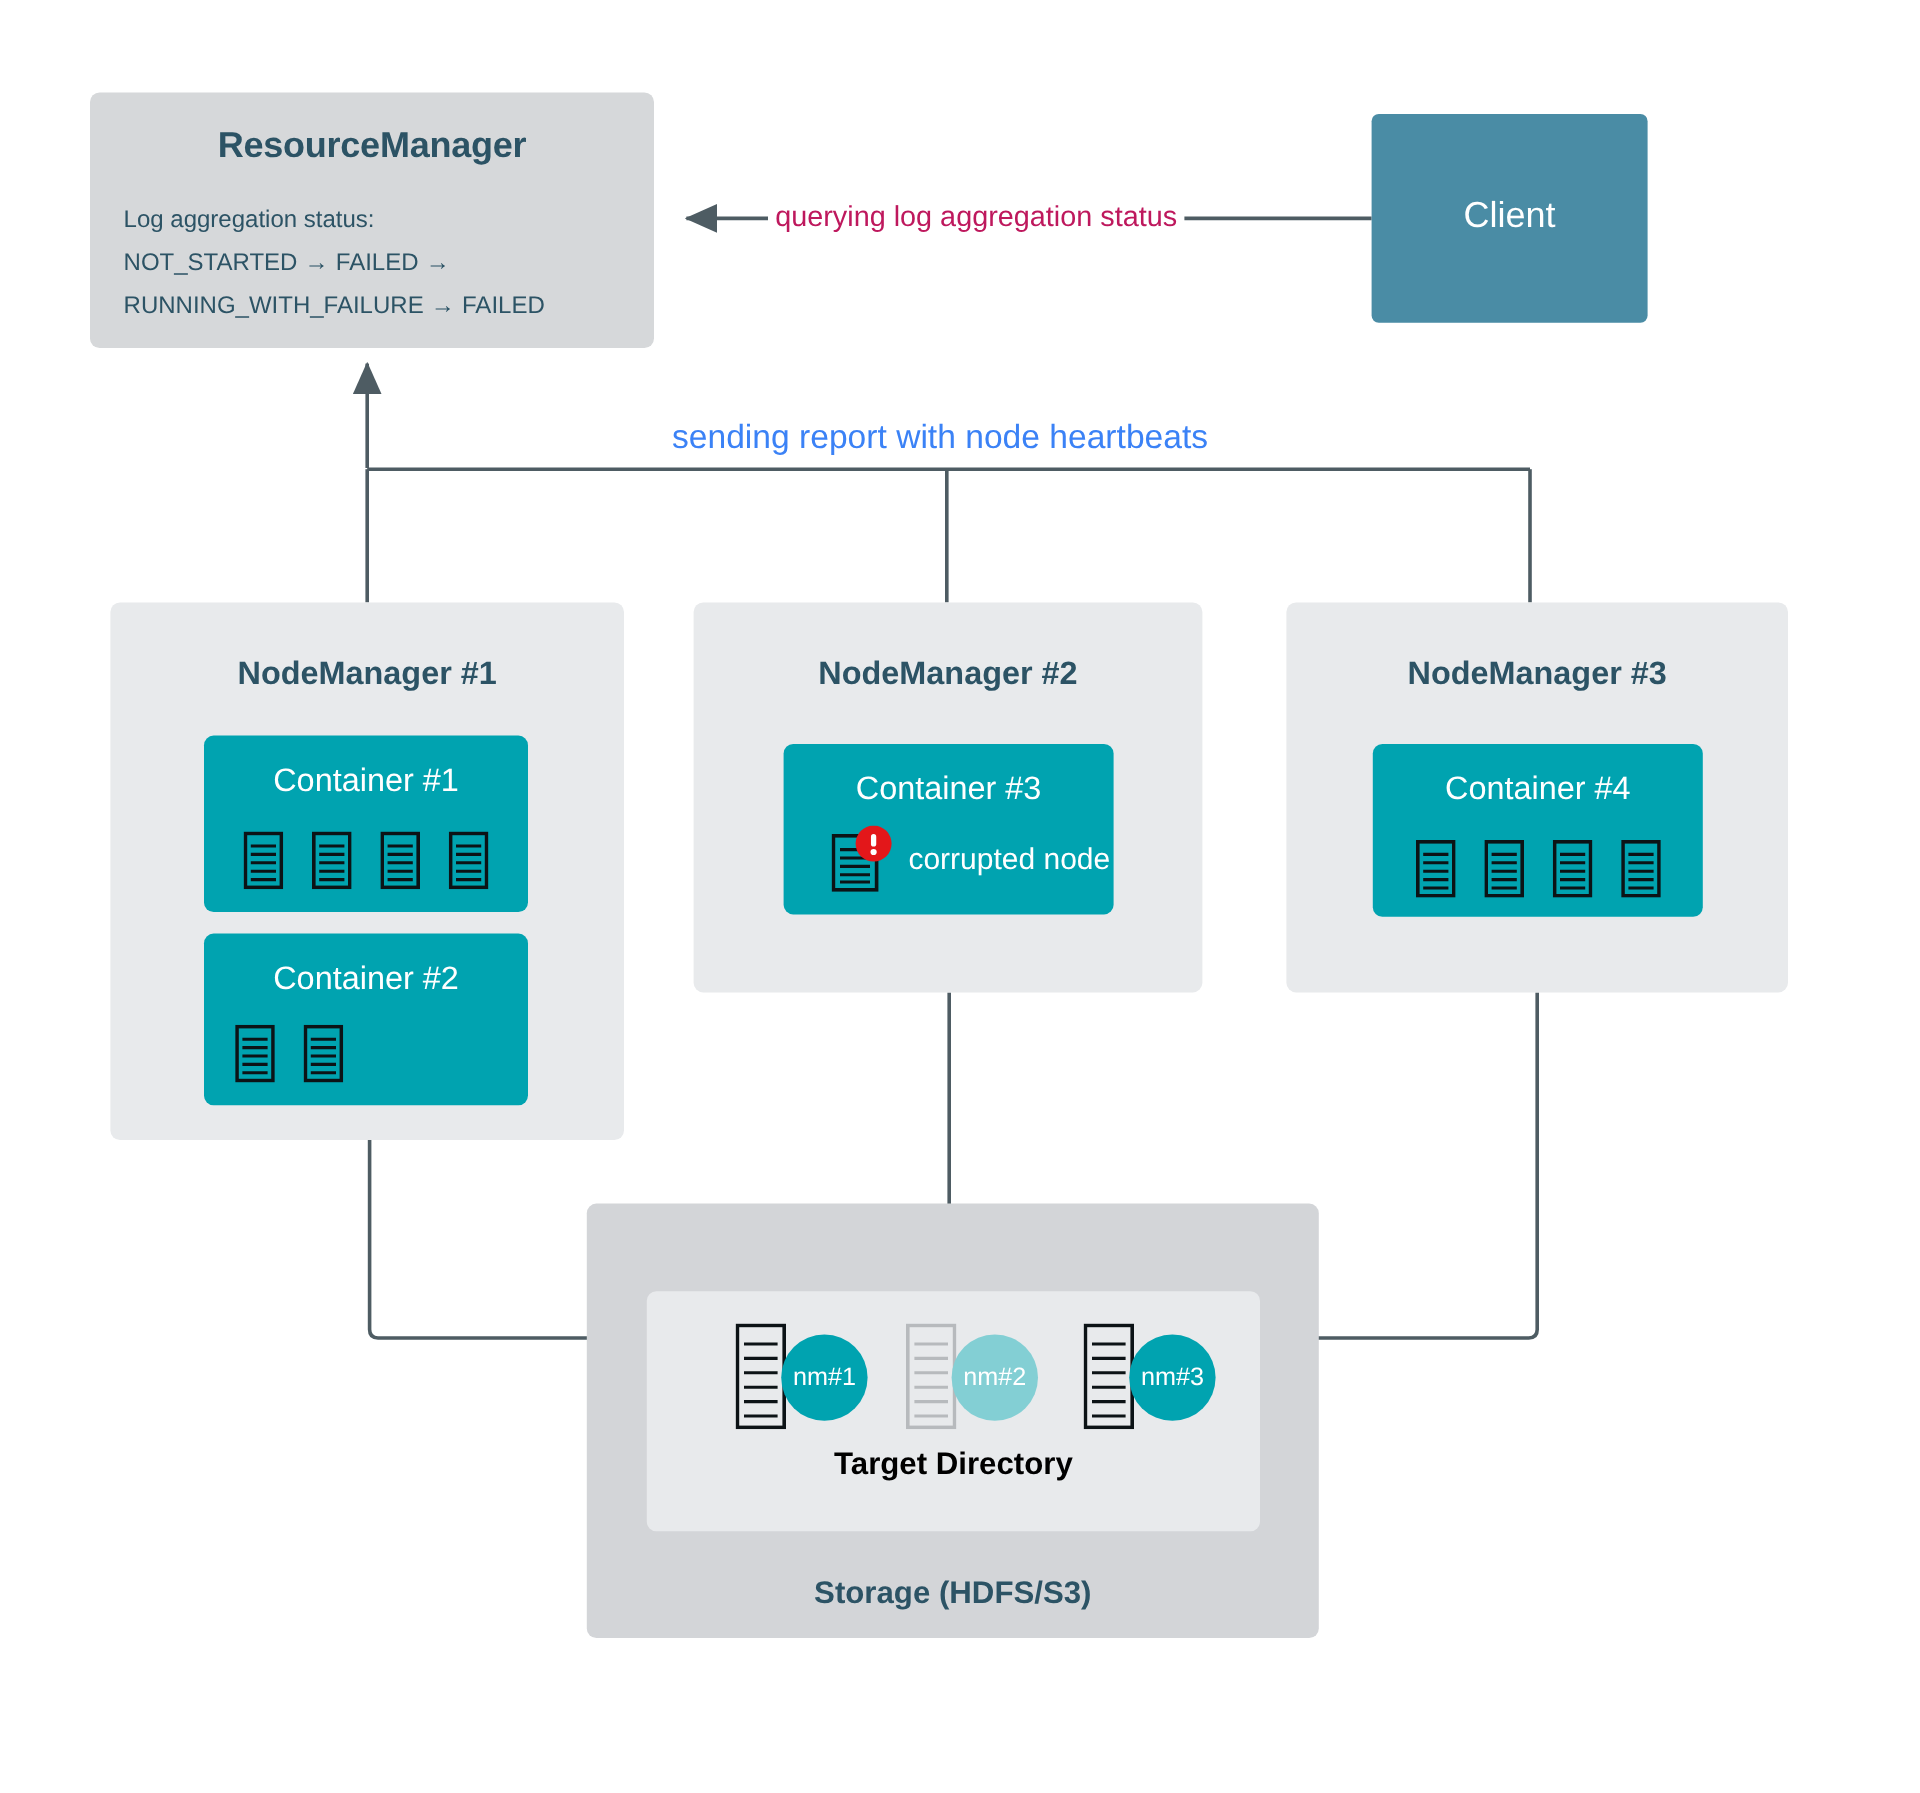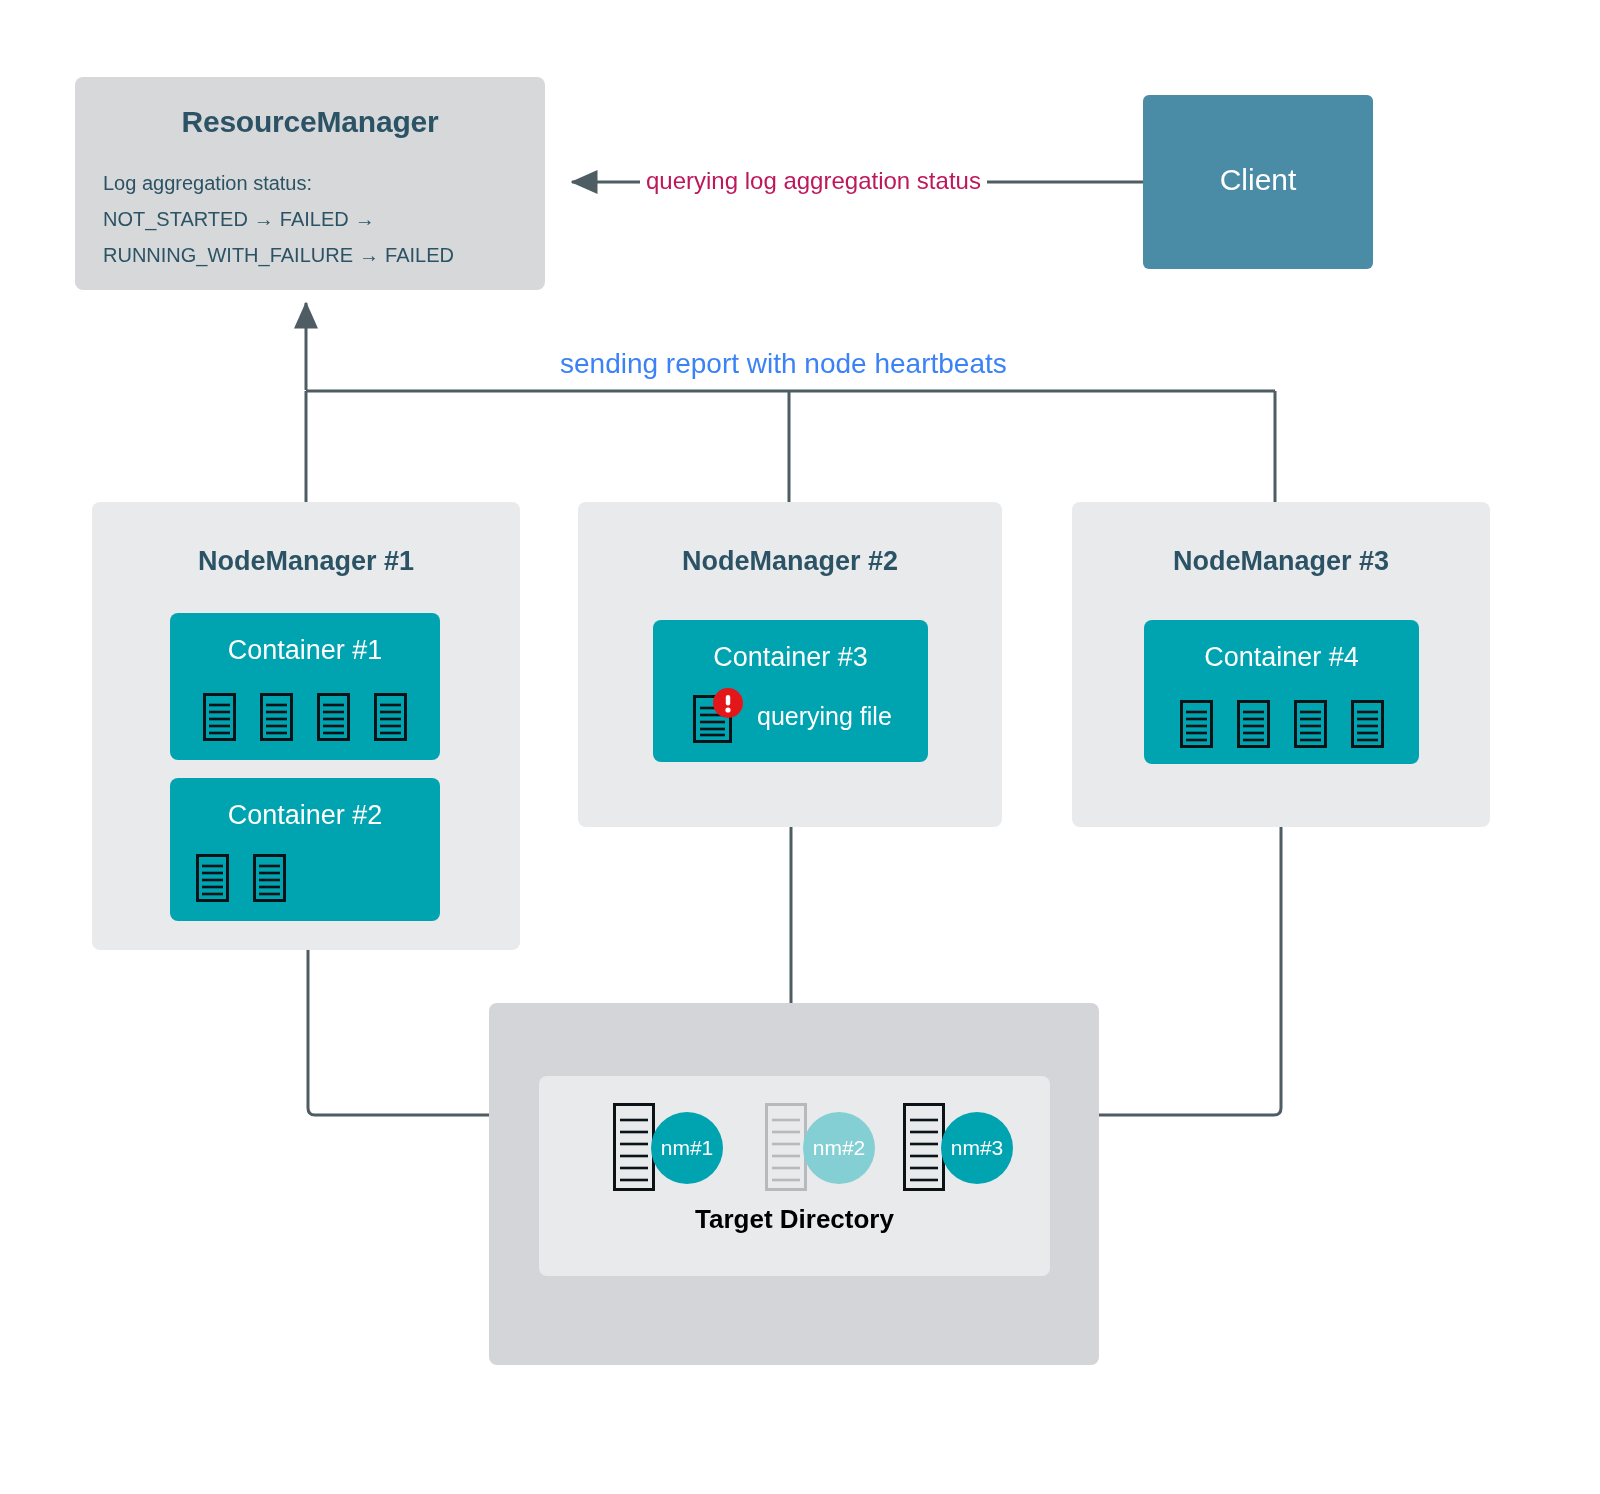--- a/index.html
+++ b/index.html
@@ -166,21 +166,21 @@
     left: 38px; top: 9px;
     width: 72px; height: 72px;
     border-radius: 50%;
     display: flex;
     align-items: center;
     justify-content: center;
     color: #ffffff;
     font-size: 21px;
   }
   #nmf1 { left: 58px; }
-  #nmf2 { left: 210px; }
+  #nmf2 { left: 200px; }
   #nmf3 { left: 348px; }
   #nmf1 .nm-badge, #nmf3 .nm-badge { background: #00a3b0; }
   #nmf2 .nm-badge { background: #83cfd4; }
 </style>
 </head>
 <body>
 
 <svg id="canvas" viewBox="0 0 1600 1494" xmlns="http://www.w3.org/2000/svg">
   <defs>
     <marker id="arrowhead" markerWidth="9" markerHeight="8" refX="8.5" refY="4" orient="auto" markerUnits="strokeWidth">
@@ -325,21 +325,21 @@
         <line x1="7" y1="20" x2="32" y2="20"></line>
           <line x1="7" y1="27" x2="32" y2="27"></line>
         <line x1="7" y1="34" x2="32" y2="34"></line>
           <line x1="7" y1="41" x2="32" y2="41"></line>
         <line x1="7" y1="47" x2="32" y2="47"></line>
       </g>
       <circle cx="35" cy="15" r="15" fill="#e3171a"></circle>
       <rect x="32.8" y="7" width="4.4" height="10.5" rx="2.2" fill="#ffffff"></rect>
       <circle cx="35" cy="22" r="2.6" fill="#ffffff"></circle>
     </svg>
-    <div id="corrupt-label">querying file</div>
+    <div id="corrupt-label">corrupted node</div>
   </div>
 </div>
 
 <div class="box nm" id="nm3">
   <div class="node-title nm-title">NodeManager #3</div>
 </div>
 
 <div class="container-box" id="c4">
   <div class="container-label">Container #4</div>
   <div class="doc-row">
@@ -429,13 +429,14 @@
             <line x1="7" y1="53" x2="35" y2="53"></line>
           <line x1="7" y1="65" x2="35" y2="65"></line>
             <line x1="7" y1="77" x2="35" y2="77"></line>
         </g>
       </svg>
       <div class="nm-badge">nm#3</div>
     </div>
 
     <div id="target-dir-label">Target Directory</div>
   </div>
+  <div id="storage-label">Storage (HDFS/S3)</div>
 </div>
 
 </body></html>

